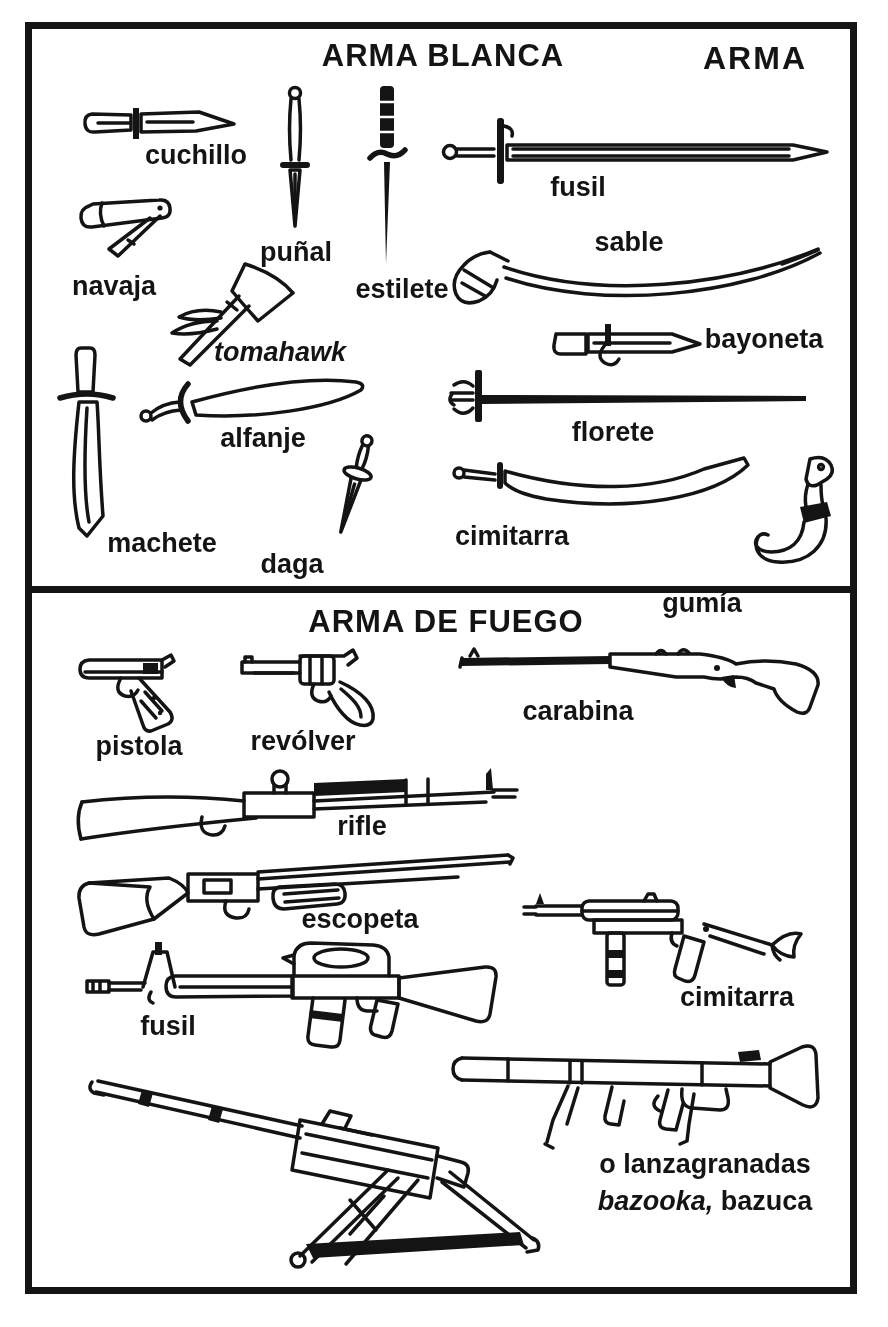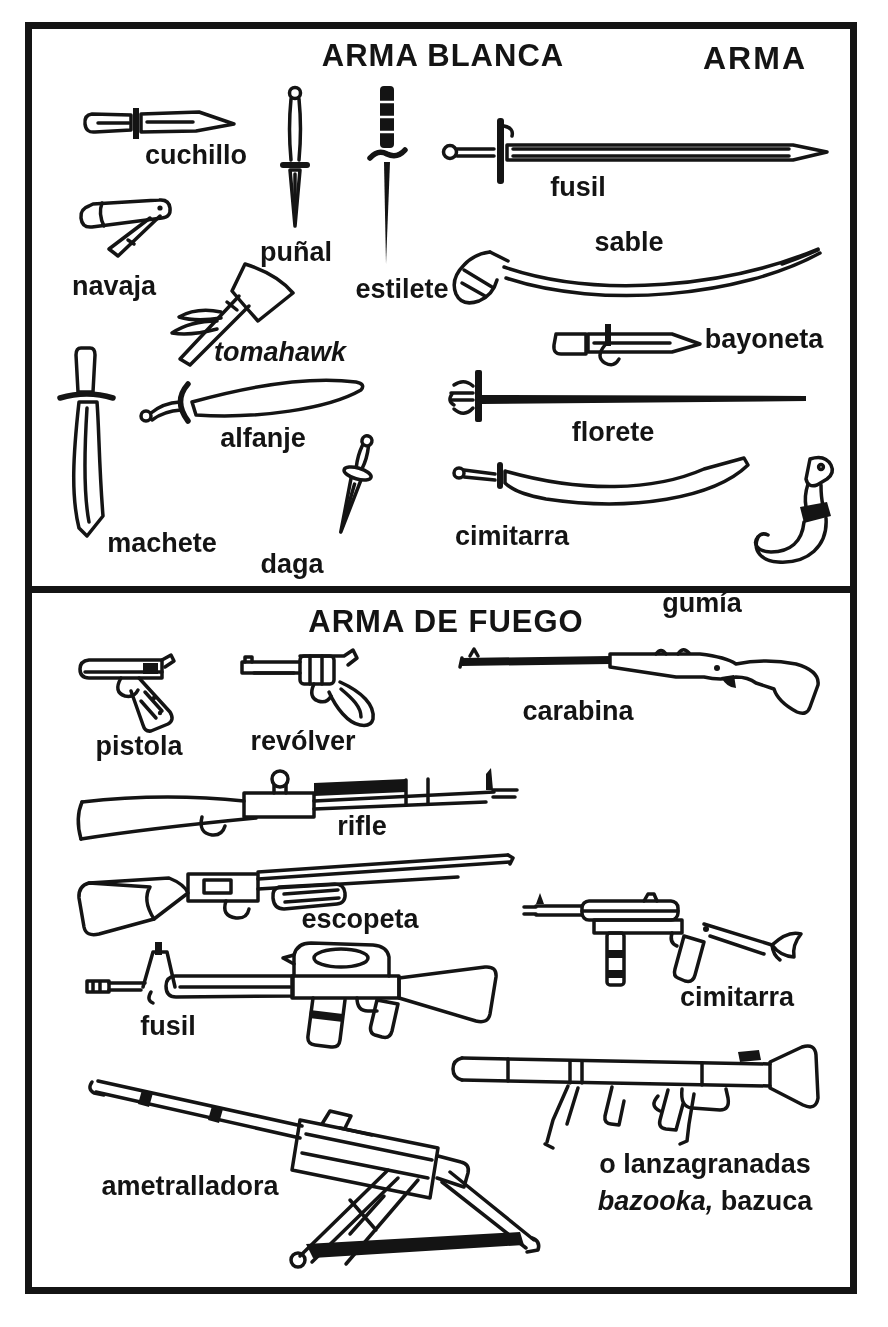--- a/index.html
+++ b/index.html
@@ -337,21 +337,20 @@
       <path class="s" d="M252,60 l32,7 M234,56 l8,-13 21,5 -6,12"></path>
       <path class="s" d="M350,88 l23,6 q9,2 7,11 l-4,14 -27,-9"></path>
       <path class="s" d="M300,102 L212,188 M310,110 L224,194"></path>
       <circle class="s" cx="210" cy="192" r="7"></circle>
       <path class="s" d="M362,104 L446,172 M354,114 L438,180"></path>
       <path class="s" d="M444,170 q9,3 6,12 l-11,2"></path>
       <path class="s" d="M330,112 L258,196 M262,132 l26,30 M296,128 l-34,38"></path>
       <path class="f" d="M218,176 L432,164 L436,177 L225,190 Z"></path>
     </svg>
   </div>
-  <span class="lbl" style="left:190px; top:1171px;">ametralladora</span>
 
   <div class="fig" style="left:450px; top:1034px;">
     <svg width="390" height="116" viewBox="0 0 390 116">
       <path class="s" d="M12,24 L320,30 M12,46 L320,52"></path>
       <path class="s" d="M12,24 q-9,2 -9,11 q0,9 9,11"></path>
       <path class="s" d="M58,25 v22 M120,27 v22 M132,27 v22 M252,29 v22"></path>
       <path class="f" d="M288,18 l21,-2 2,10 -21,2 z"></path>
       <path class="s" d="M320,28 L352,13 Q365,9 366,21 L368,64 Q366,77 353,71 L320,54 Z"></path>
       <path class="s" d="M162,53 l-7,29 q-1,7 6,8 l8,1 5,-24"></path>
       <path class="s" d="M218,56 l-8,30 q-2,8 6,9 l10,1 7,-26"></path>

